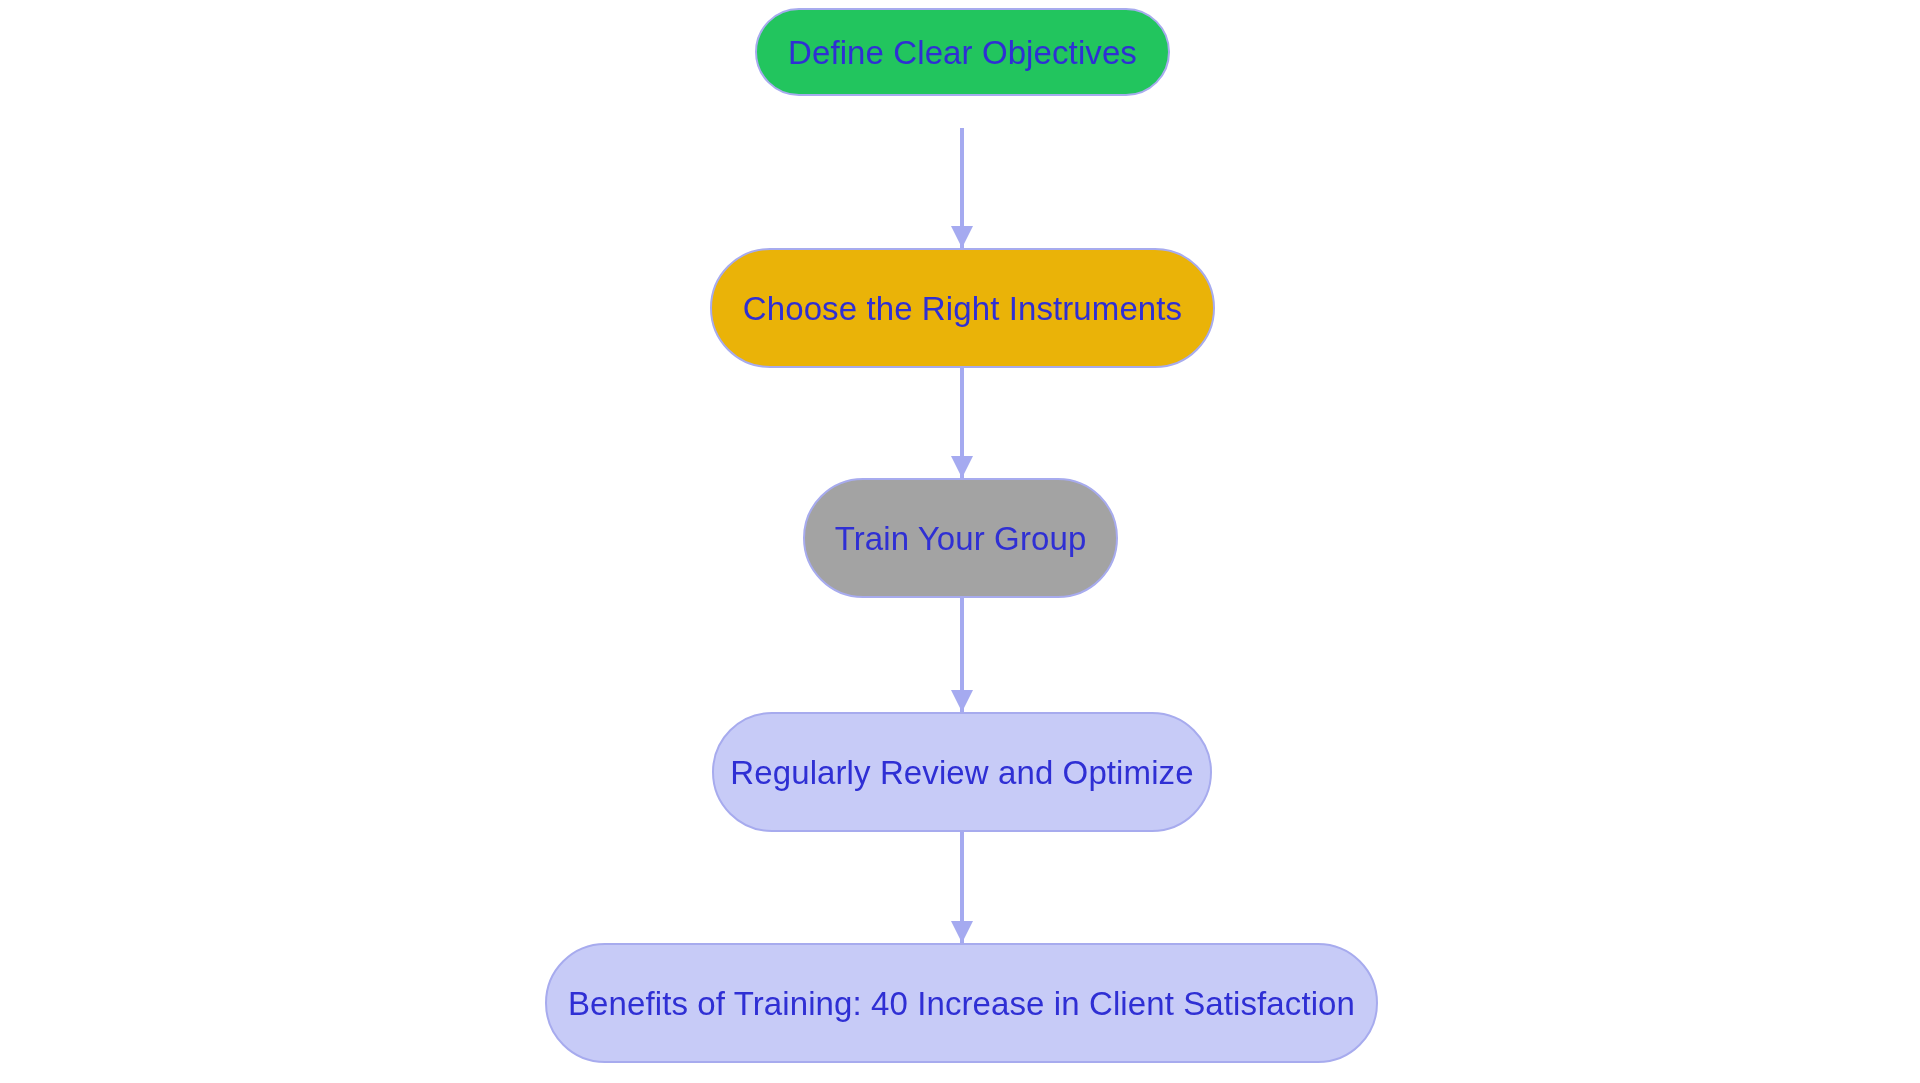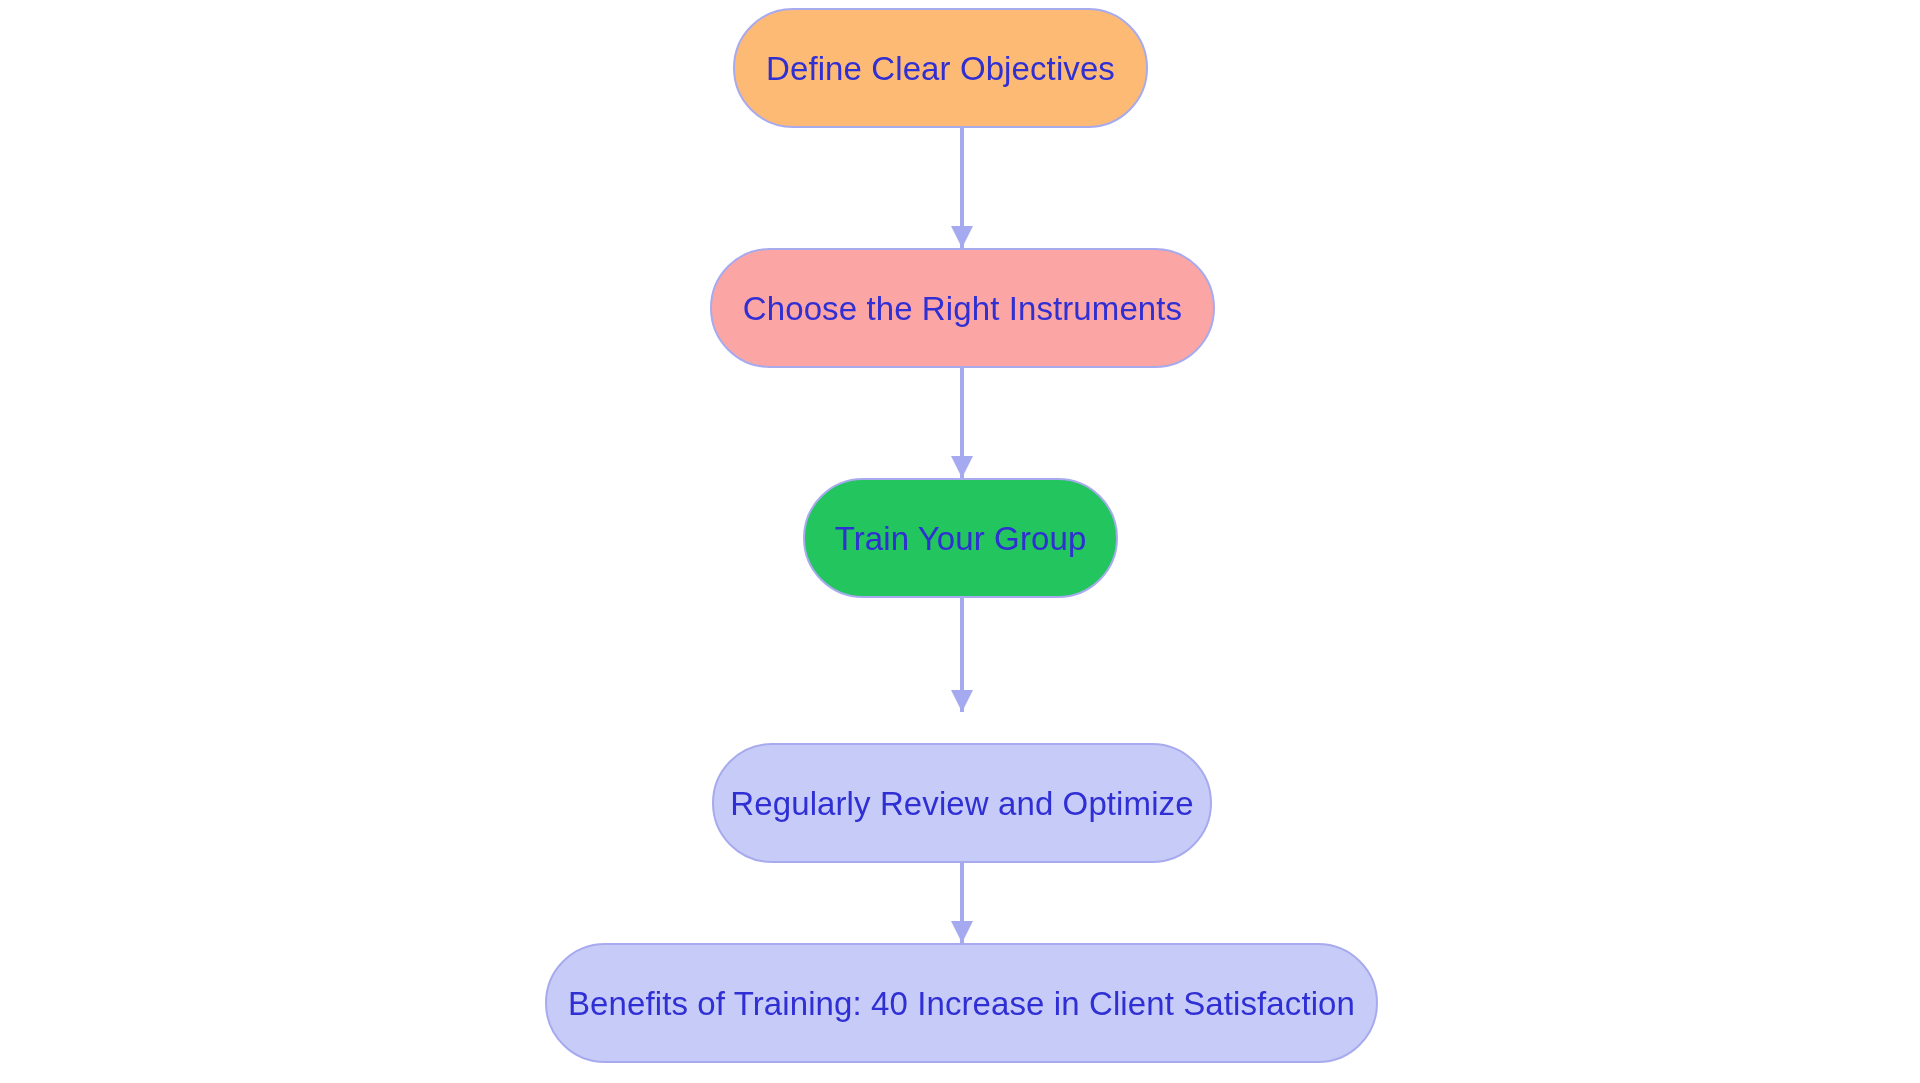--- a/index.html
+++ b/index.html
@@ -76,29 +76,29 @@
   </div>
   <div class="connector" style="left: 940px; top: 598px; height: 114px;">
     <div class="stem" style="height: 114px; background: rgb(165, 170, 240);"></div>
     <div class="head" style="border-top-color: rgb(165, 170, 240);"></div>
   </div>
   <div class="connector" style="left: 940px; top: 832px; height: 111px;">
     <div class="stem" style="height: 111px; background: rgb(165, 170, 240);"></div>
     <div class="head" style="border-top-color: rgb(165, 170, 240);"></div>
   </div>
 
-  <div class="node" style="left: 733px; top: 8px; width: 415px; height: 120px; border-radius: 60px; background: #fdba74; border-color: rgb(167, 171, 238); color: rgb(47, 47, 212);">
+  <div class="node" style="left: 755px; top: 8px; width: 415px; height: 88px; border-radius: 60px; background: #22c55e; border-color: rgb(167, 171, 238); color: rgb(47, 47, 212);">
     <span class="node-label">Define Clear Objectives</span>
   </div>
-  <div class="node" style="left: 710px; top: 248px; width: 505px; height: 120px; border-radius: 60px; background: #fca5a5; border-color: rgb(167, 171, 238); color: rgb(47, 47, 212);">
+  <div class="node" style="left: 710px; top: 248px; width: 505px; height: 120px; border-radius: 60px; background: #eab308; border-color: rgb(167, 171, 238); color: rgb(47, 47, 212);">
     <span class="node-label">Choose the Right Instruments</span>
   </div>
-  <div class="node" style="left: 803px; top: 478px; width: 315px; height: 120px; border-radius: 60px; background: #22c55e; border-color: rgb(167, 171, 238); color: rgb(47, 47, 212);">
+  <div class="node" style="left: 803px; top: 478px; width: 315px; height: 120px; border-radius: 60px; background: #a3a3a3; border-color: rgb(167, 171, 238); color: rgb(47, 47, 212);">
     <span class="node-label">Train Your Group</span>
   </div>
-  <div class="node" style="left: 712px; top: 712px; width: 500px; height: 120px; border-radius: 60px; background: rgb(199, 203, 247); border-color: rgb(167, 171, 238); color: rgb(47, 47, 212); margin-top: 31px;">
+  <div class="node" style="left: 712px; top: 712px; width: 500px; height: 120px; border-radius: 60px; background: rgb(199, 203, 247); border-color: rgb(167, 171, 238); color: rgb(47, 47, 212);">
     <span class="node-label">Regularly Review and Optimize</span>
   </div>
   <div class="node" style="left: 545px; top: 943px; width: 833px; height: 120px; border-radius: 60px; background: rgb(199, 203, 247); border-color: rgb(167, 171, 238); color: rgb(47, 47, 212);">
     <span class="node-label">Benefits of Training: 40 Increase in Client Satisfaction</span>
   </div>
 
 </div>
 
 </body></html>

